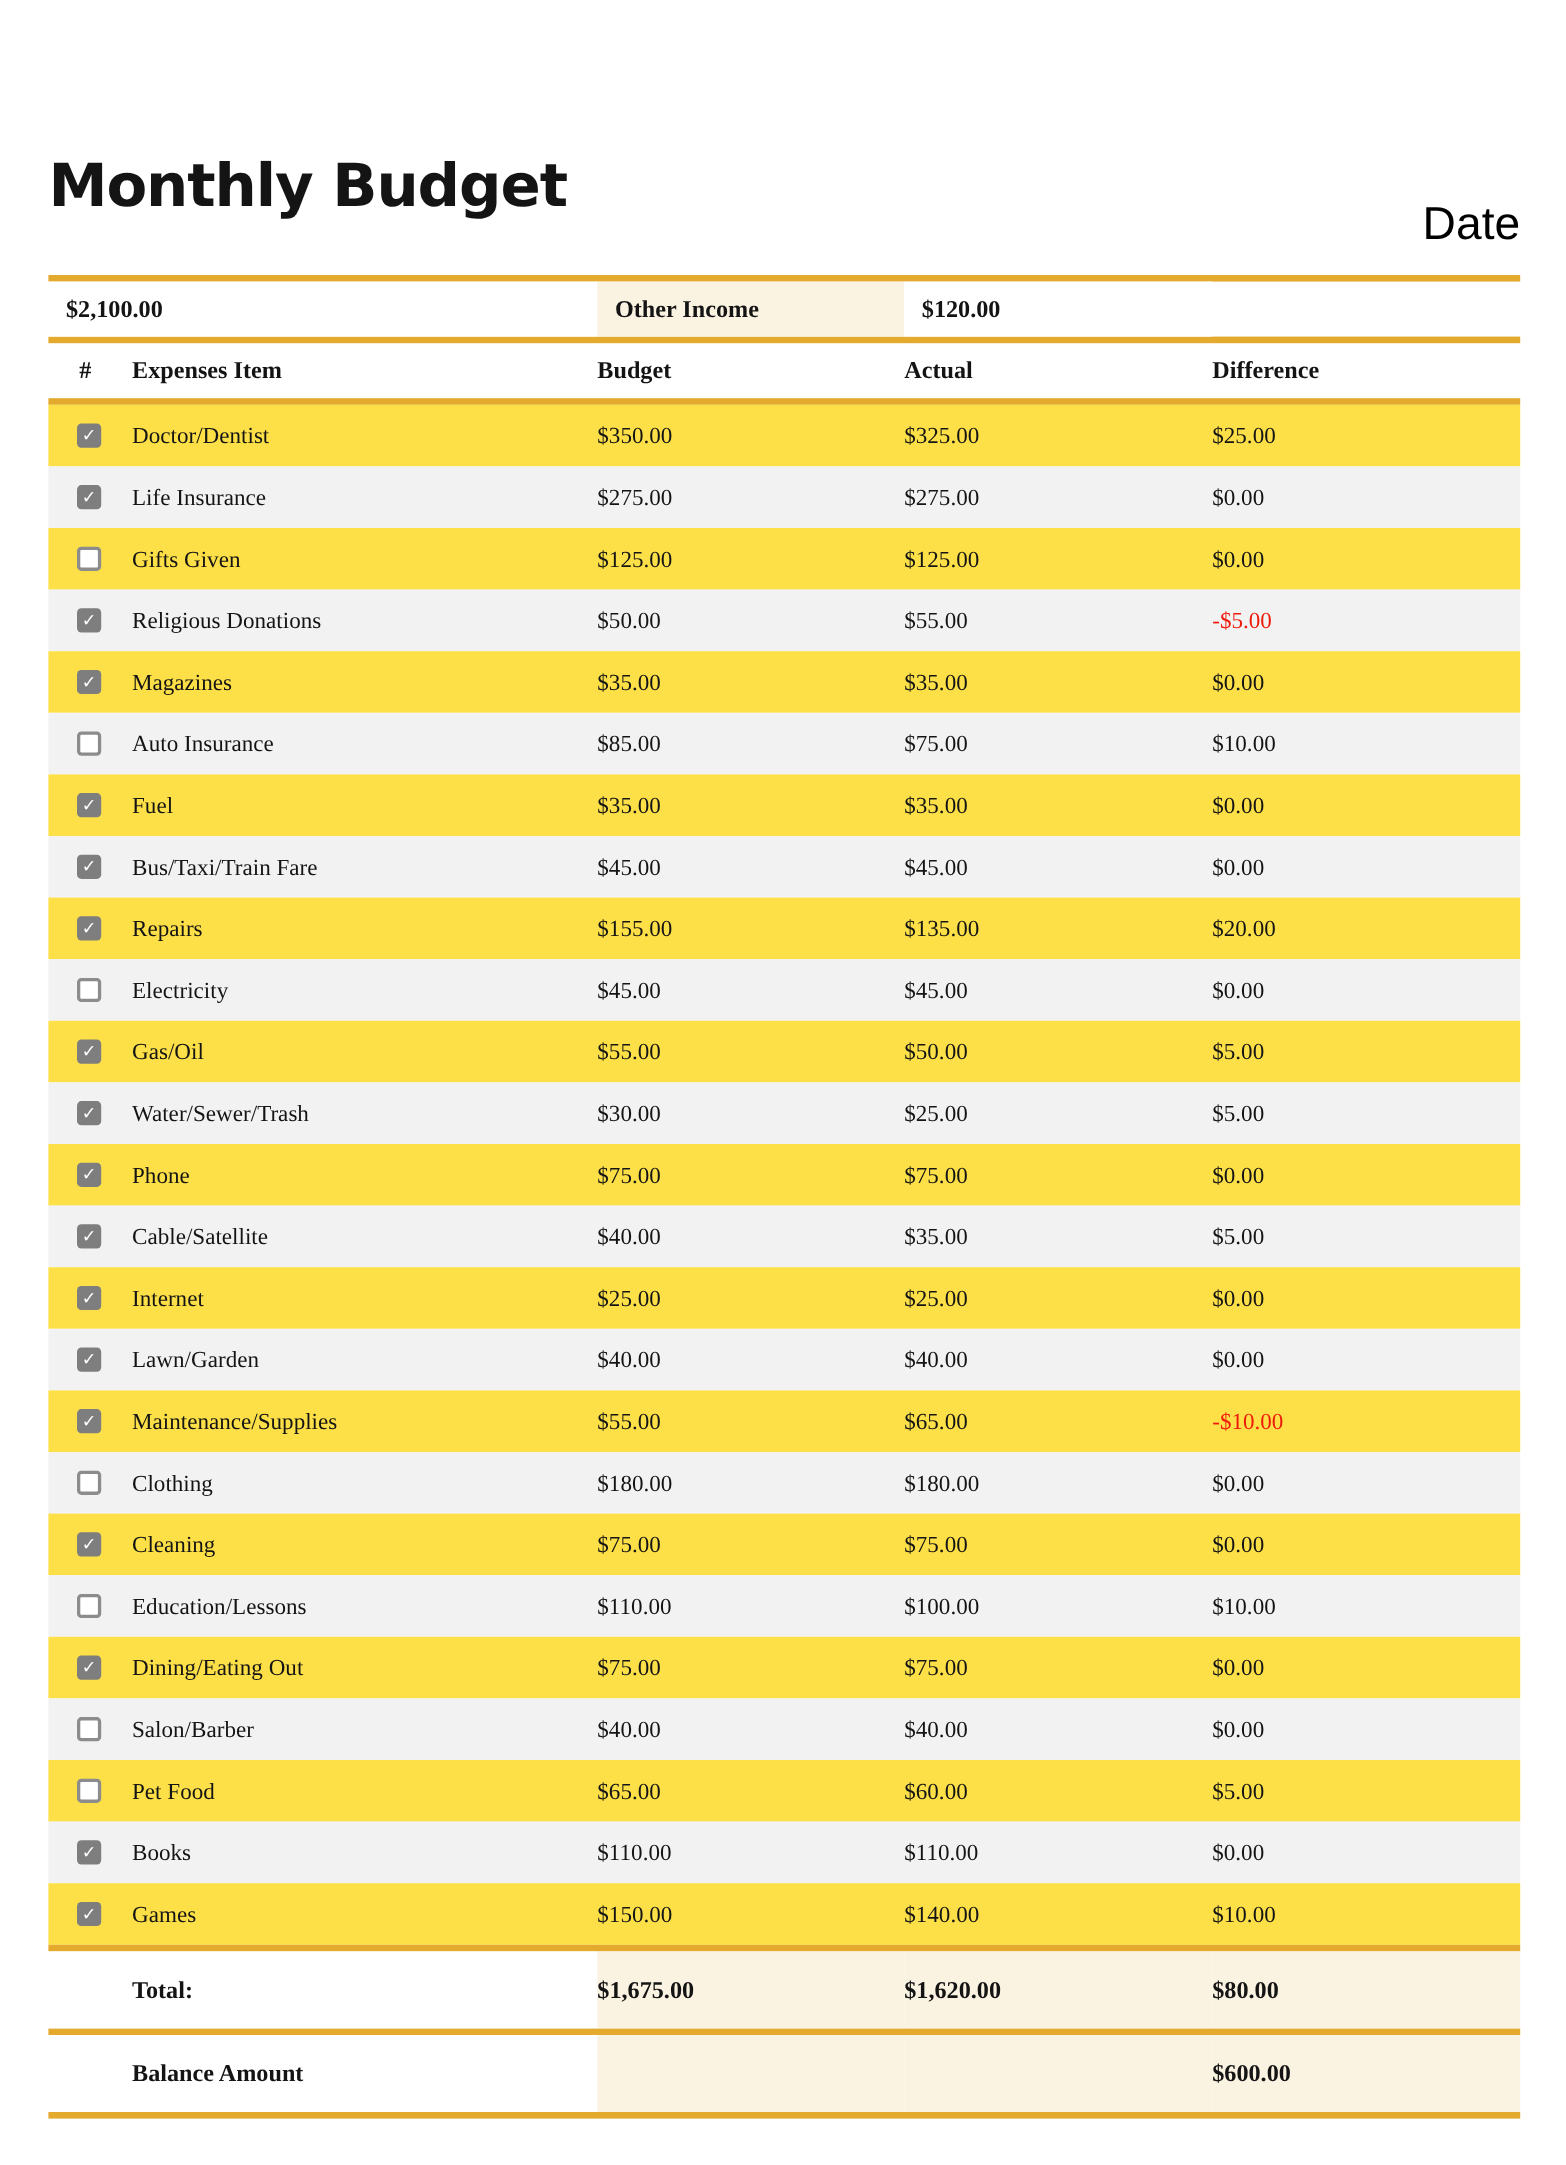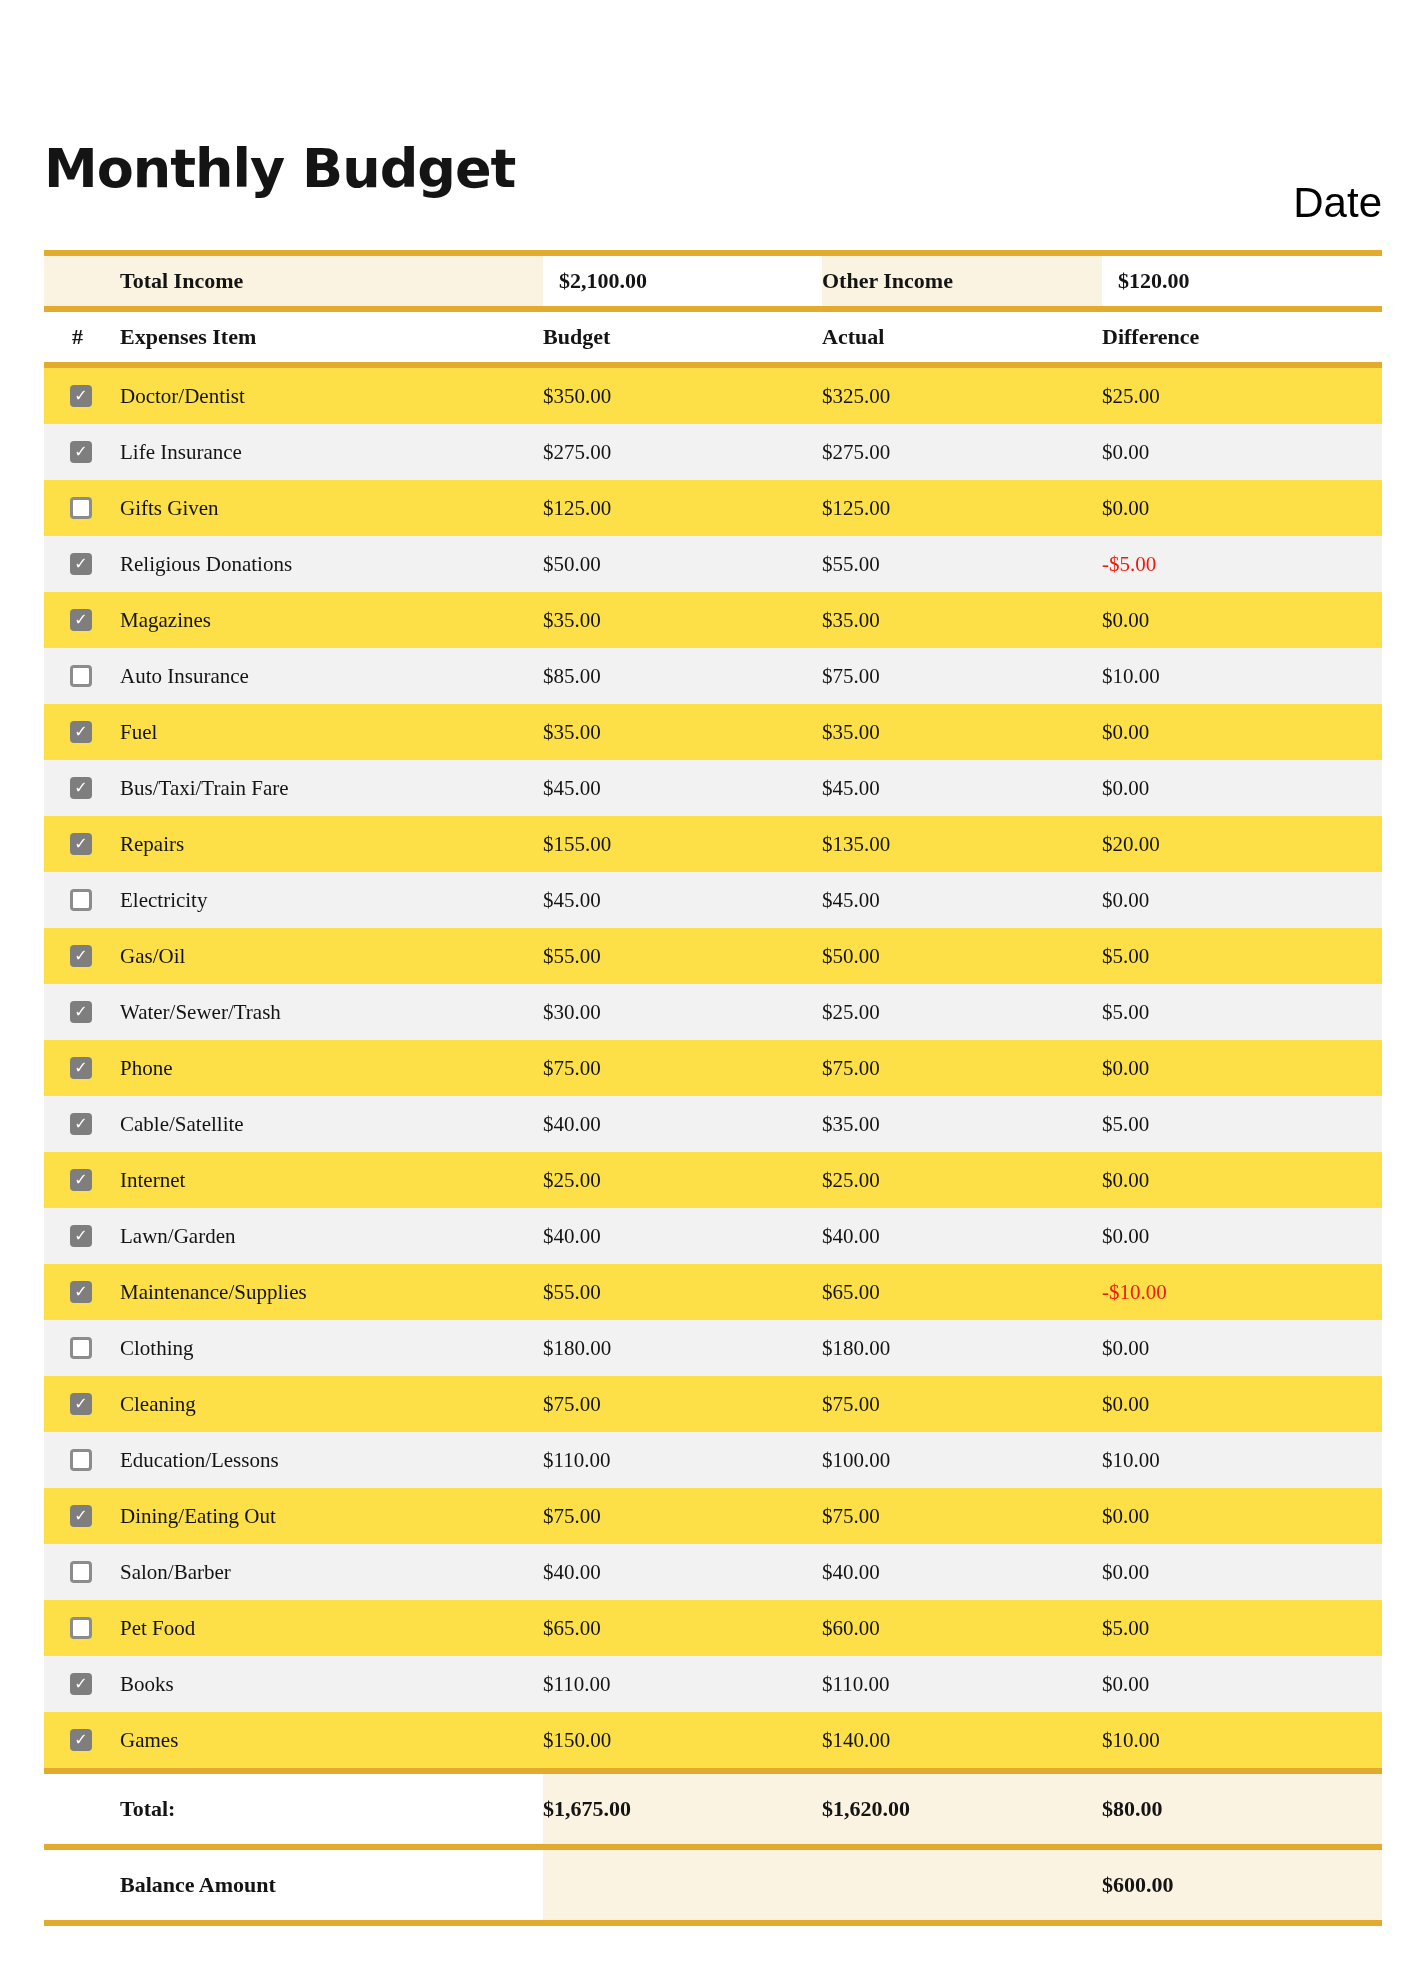--- a/index.html
+++ b/index.html
@@ -46,21 +46,21 @@
   
   .income{
     display:grid;
     grid-template-columns:499px 279px 280px 280px;
     height:50px;align-items:center;
     font-size:22px;font-weight:bold;
   }
   .income .cell{height:100%;display:flex;align-items:center;}
   .income .label{background:var(--cream);}
   .income .label.first{padding-left:76px;}
-  .income .label.third{}
+  .income .label.third{padding-left:16px;}
   .income .value{background:#ffffff;padding-left:16px;}
 
   
   .thead{
     display:grid;
     grid-template-columns:66px 433px 279px 280px 280px;
     height:50px;align-items:center;
     font-size:22px;font-weight:bold;
   }
   .thead .h-num{padding-left:28px;}
@@ -113,21 +113,20 @@
 <div class="page">
 
   <div class="header">
     <h1 class="title">Monthly Budget</h1>
     <div class="date">Date</div>
   </div>
 
   <div class="gold-line"></div>
 
   <div class="income">
-    <div class="cell label first">Total Income</div>
     <div class="cell value">$2,100.00</div>
     <div class="cell label third">Other Income</div>
     <div class="cell value">$120.00</div>
   </div>
 
   <div class="gold-line"></div>
 
   <div class="thead">
     <div class="h-num">#</div>
     <div class="h-item">Expenses Item</div>

